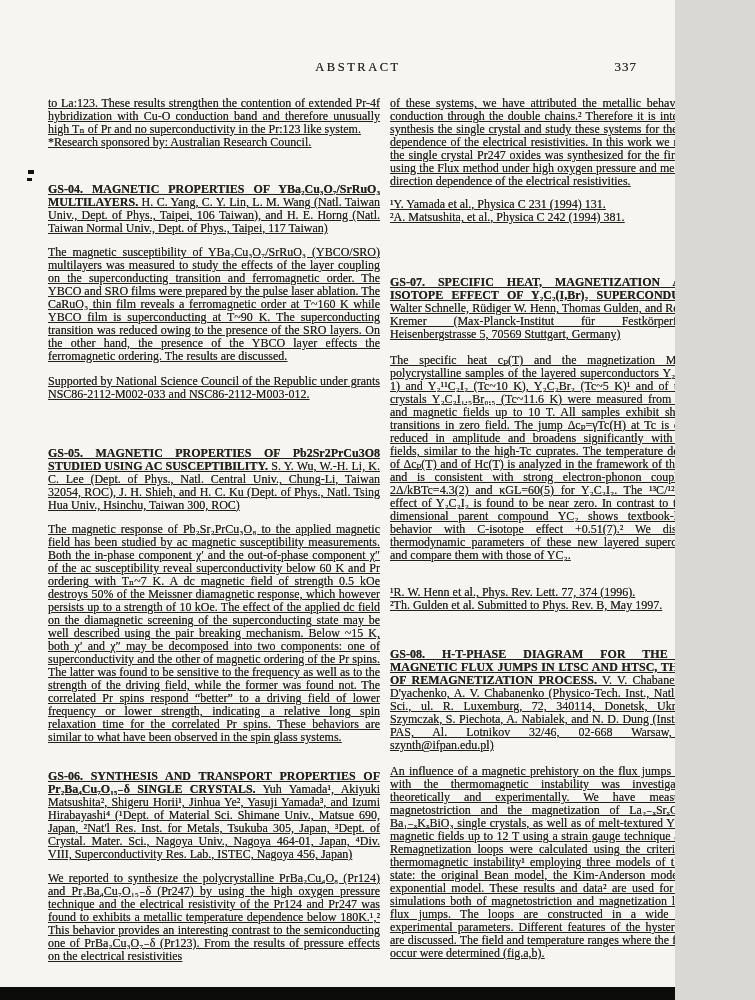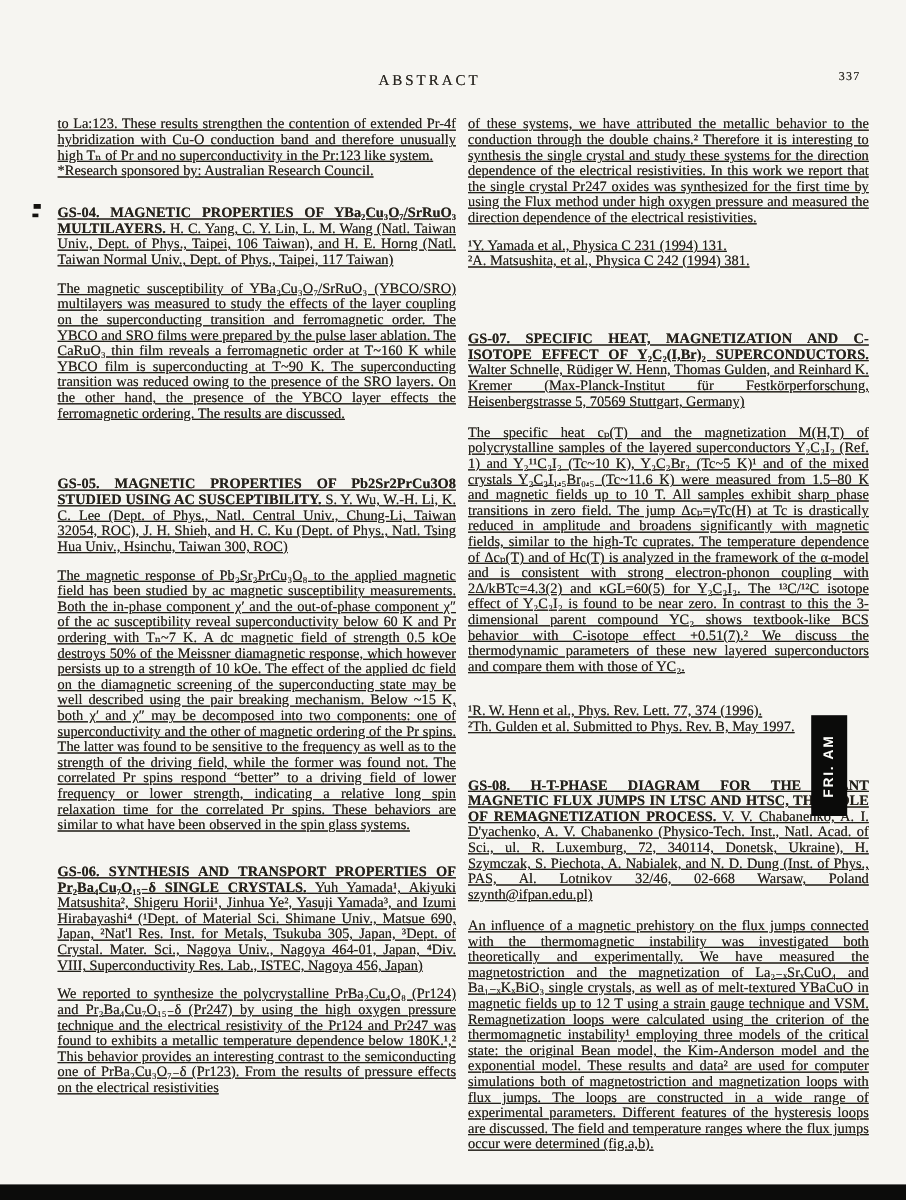--- a/index.html
+++ b/index.html
@@ -1,31 +1,31 @@
 <!DOCTYPE html>
 <html><head>
 <meta charset="utf-8">
 <style>
   html,body{margin:0;padding:0;background:#d9d8d4;}
   .page{
     position:relative;
-    width:755px;height:1000px;
+    width:675px;height:1000px;
     background:#f6f5f1;
     overflow:hidden;
     font-family:"Liberation Serif","DejaVu Serif",serif;
     color:#24211b;
   }
   .scan-soft{ text-shadow:0 0 0.45px rgba(50,44,36,.75); }
   .hdr{
     position:absolute; top:60px; left:48px; width:620px;
     text-align:center; font-size:12.5px; letter-spacing:2.5px; color:#2a2722;
   }
   .pagenum{
     position:absolute; top:59px; right:38px;
-    font-size:10px; letter-spacing:1px; color:#2a2722;
+    font-size:13px; letter-spacing:1px; color:#2a2722;
   }
   .col{ position:absolute; top:97px; font-size:12px; line-height:13px;text-decoration:underline; }
   .col-left{ left:48px; width:332px; }
   .col-right{ left:390px; width:334px; }
   p{ margin:0; text-align:justify; }
   .refline{ text-align:left; }
   .abs-head{ }
   .abs-title{ font-weight:700; }
   .tab{
     position:absolute; top:596px; left:676px; width:30px; height:84px;
@@ -48,25 +48,26 @@
 
 <div class="page scan-soft">
 
   <div class="hdr">ABSTRACT</div>
   <div class="pagenum">337</div>
 
   <div class="col col-left">
     <p>to La:123. These results strengthen the contention of extended Pr-4f hybridization with Cu-O conduction band and therefore unusually high Tₙ of Pr and no superconductivity in the Pr:123 like system.</p>
     <p class="refline" style="">*Research sponsored by: Australian Research Council.</p>
 
-    <p class="abs-head" style="margin-top:22px">
+    <p class="abs-head" style="margin-top:34px">
       <span class="abs-title">GS-04. MAGNETIC PROPERTIES OF YBa₂Cu₃O₇/SrRuO₃ MULTILAYERS.</span>
       <span>H. C. Yang, C. Y. Lin, L. M. Wang (Natl. Taiwan Univ., Dept. of Phys., Taipei, 106 Taiwan), and H. E. Horng (Natl. Taiwan Normal Univ., Dept. of Phys., Taipei, 117 Taiwan)</span>
     </p>
     <p style="margin-top:11px">The magnetic susceptibility of YBa₂Cu₃O₇/SrRuO₃ (YBCO/SRO) multilayers was measured to study the effects of the layer coupling on the superconducting transition and ferromagnetic order. The YBCO and SRO films were prepared by the pulse laser ablation. The CaRuO₃ thin film reveals a ferromagnetic order at T~160 K while YBCO film is superconducting at T~90 K. The superconducting transition was reduced owing to the presence of the SRO layers. On the other hand, the presence of the YBCO layer effects the ferromagnetic ordering. The results are discussed.</p>
+    <p style="margin-top:12px">Supported by National Science Council of the Republic under grants NSC86-2112-M002-033 and NSC86-2112-M003-012.</p>
 
     <p class="abs-head" style="margin-top:46px">
       <span class="abs-title">GS-05. MAGNETIC PROPERTIES OF Pb2Sr2PrCu3O8 STUDIED USING AC SUSCEPTIBILITY.</span>
       <span>S. Y. Wu, W.-H. Li, K. C. Lee (Dept. of Phys., Natl. Central Univ., Chung-Li, Taiwan 32054, ROC), J. H. Shieh, and H. C. Ku (Dept. of Phys., Natl. Tsing Hua Univ., Hsinchu, Taiwan 300, ROC)</span>
     </p>
     <p style="margin-top:11px">The magnetic response of Pb₂Sr₂PrCu₃O₈ to the applied magnetic field has been studied by ac magnetic susceptibility measurements. Both the in-phase component χ′ and the out-of-phase component χ″ of the ac susceptibility reveal superconductivity below 60 K and Pr ordering with Tₙ~7 K. A dc magnetic field of strength 0.5 kOe destroys 50% of the Meissner diamagnetic response, which however persists up to a strength of 10 kOe. The effect of the applied dc field on the diamagnetic screening of the superconducting state may be well described using the pair breaking mechanism. Below ~15 K, both χ′ and χ″ may be decomposed into two components: one of superconductivity and the other of magnetic ordering of the Pr spins. The latter was found to be sensitive to the frequency as well as to the strength of the driving field, while the former was found not. The correlated Pr spins respond “better” to a driving field of lower frequency or lower strength, indicating a relative long spin relaxation time for the correlated Pr spins. These behaviors are similar to what have been observed in the spin glass systems.</p>
 
     <p class="abs-head" style="margin-top:26px">
       <span class="abs-title">GS-06. SYNTHESIS AND TRANSPORT PROPERTIES OF Pr₂Ba₄Cu₇O₁₅₋δ SINGLE CRYSTALS.</span>
       <span>Yuh Yamada¹, Akiyuki Matsushita², Shigeru Horii¹, Jinhua Ye², Yasuji Yamada³, and Izumi Hirabayashi⁴ (¹Dept. of Material Sci. Shimane Univ., Matsue 690, Japan, ²Nat'l Res. Inst. for Metals, Tsukuba 305, Japan, ³Dept. of Crystal. Mater. Sci., Nagoya Univ., Nagoya 464-01, Japan, ⁴Div. VIII, Superconductivity Res. Lab., ISTEC, Nagoya 456, Japan)</span>

